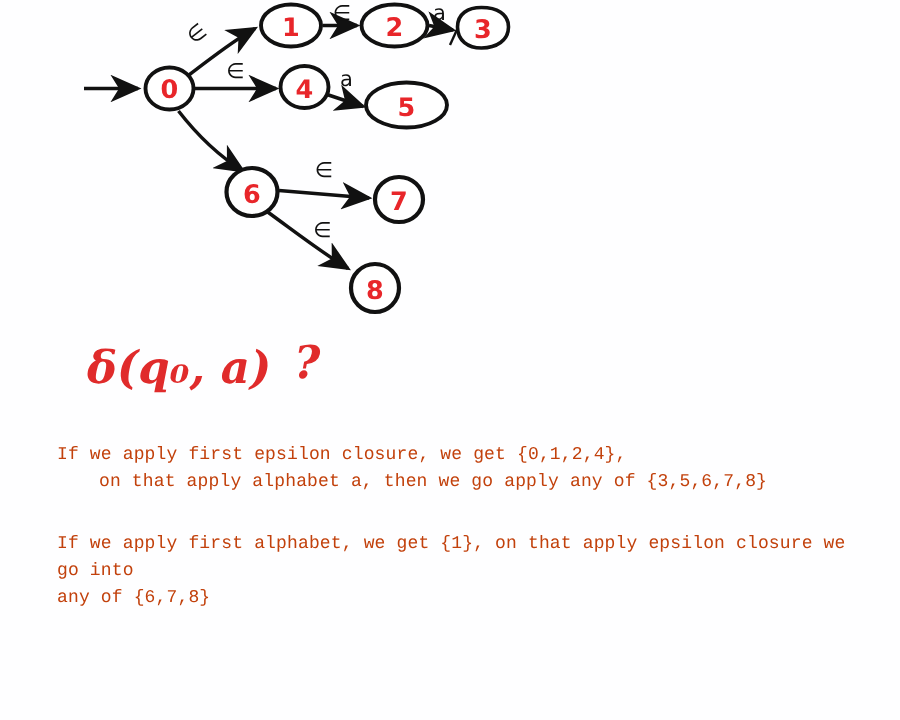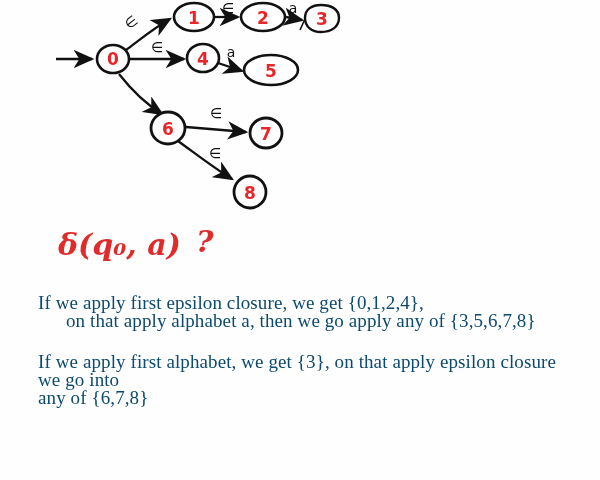--- a/index.html
+++ b/index.html
@@ -48,23 +48,23 @@
     font-family: "DejaVu Serif", serif;
     font-size: 30px;
     fill: #e02b2b;
     font-style: italic;
     font-weight: bold;
   }
 
   .prose-block {
     position: absolute;
     left: 38px;
-    color: #0c4a6e;
-    font-family: Liberation Serif, serif;
-    font-size: 19px;
+    color: #c2410c;
+    font-family: Liberation Mono, monospace;
+    font-size: 12px;
     line-height: 18px;
     letter-spacing: 0.1px;
   }
 
   #prose-1 { top: 294px; width: 520px; }
   #prose-2 { top: 353px; width: 540px; }
 
   .prose-line-indent { padding-left: 28px; display: block; }
   .prose-line { display: block; }
 </style>
@@ -166,17 +166,17 @@
     <text class="delta-expr" x="58" y="255">δ(q₀, a)</text>
     <text class="delta-expr" x="196" y="252">?</text>
   </svg>
 
   <div class="prose-block" id="prose-1">
     <span class="prose-line">If we apply first epsilon closure, we get {0,1,2,4},</span>
     <span class="prose-line-indent">on that apply alphabet a, then we go apply any of {3,5,6,7,8}</span>
   </div>
 
   <div class="prose-block" id="prose-2">
-    <span class="prose-line">If we apply first alphabet, we get {3}, on that apply epsilon closure we go into</span>
+    <span class="prose-line">If we apply first alphabet, we get {1}, on that apply epsilon closure we go into</span>
     <span class="prose-line">any of {6,7,8}</span>
   </div>
 
 </div>
 
 </body></html>

